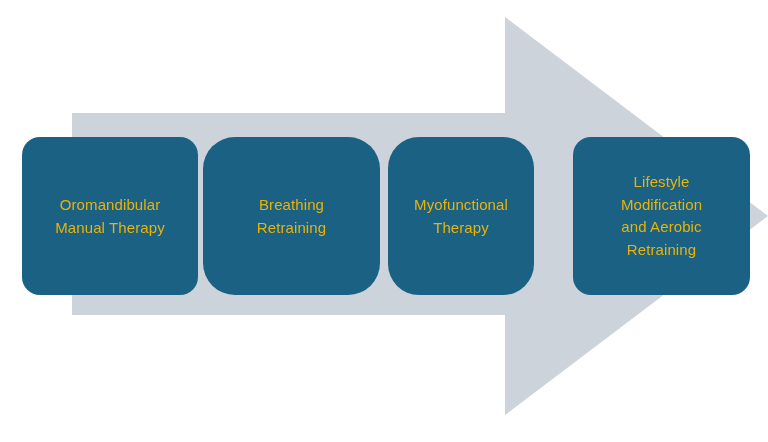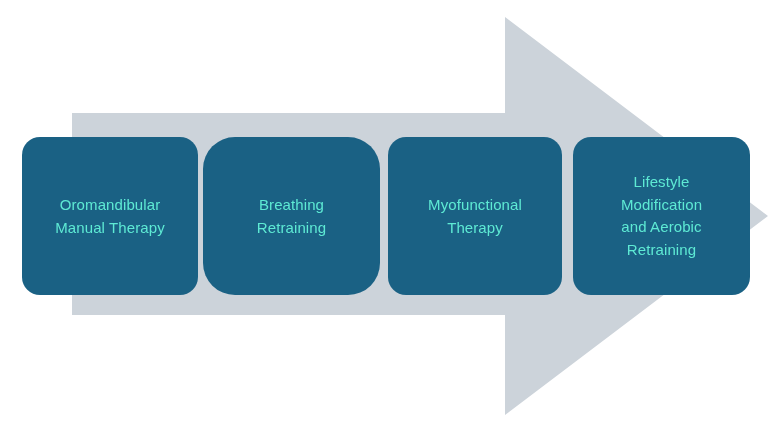--- a/index.html
+++ b/index.html
@@ -39,32 +39,32 @@
     border-radius: 18px;
     background: #1a6184;
     box-sizing: border-box;
     display: flex;
     align-items: center;
     justify-content: center;
     text-align: center;
     padding: 4px 8px;
   }
   .step-box-label {
-    color: #5eead4;
+    color: #eab308;
     font-family: "Liberation Sans", sans-serif;
     font-size: 15px;
     line-height: 1.55;
     font-weight: 400;
     letter-spacing: 0.1px;
     white-space: pre-line;
     text-align: center;
   }
   #step-1 { left: 22px;  width: 176px; }
   #step-2 { left: 203px; width: 177px; border-radius: 32px; }
-  #step-3 { left: 388px; width: 174px; }
+  #step-3 { left: 388px; width: 146px; border-radius: 31px; }
   #step-4 { left: 573px; width: 177px; }
   #step-4 .step-box-label { line-height: 1.5; }
 </style>
 </head>
 <body>
 
 <div id="diagram-canvas">
 
   <svg id="arrow-layer" viewBox="0 0 768 442" width="768" height="442" aria-hidden="true">
     <polygon points="72,113 505,113 505,17 768,216 505,415 505,315 72,315" fill="#ccd3da"></polygon>

